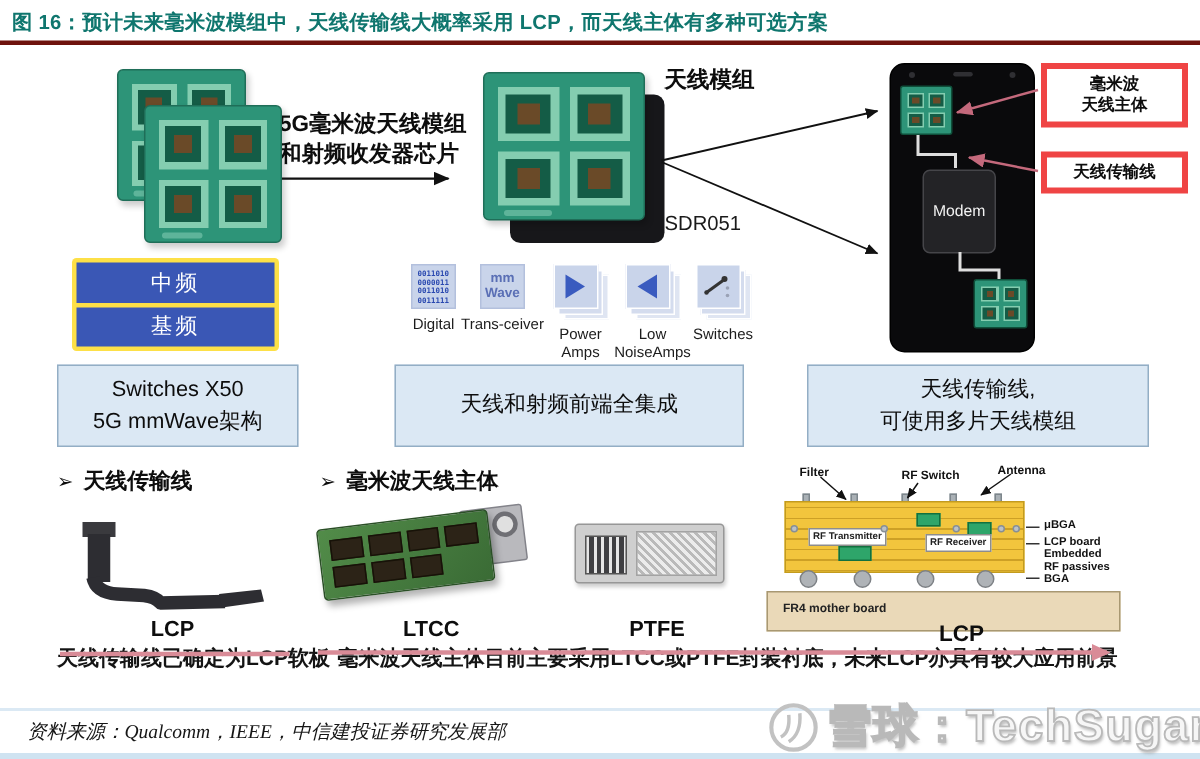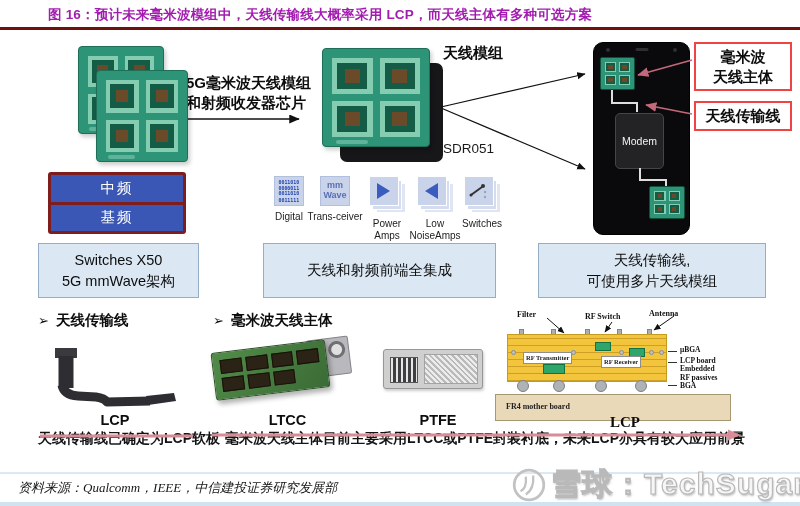--- a/index.html
+++ b/index.html
@@ -1,40 +1,40 @@
 <!DOCTYPE html>
 <html><head>
 <meta charset="utf-8">
 <style>
   html,body{margin:0;padding:0;background:#fff;}
   .page{position:relative;width:800px;height:506px;background:#ffffff;overflow:hidden;
         font-family:"Liberation Sans","DejaVu Sans",sans-serif;color:#111;}
 
   
-  .fig-title{position:absolute;left:8px;top:6px;font-size:13.5px;font-weight:bold;color:#a21caf;letter-spacing:.2px;white-space:nowrap;margin-left:40px;}
+  .fig-title{position:absolute;left:8px;top:6px;font-size:13.5px;font-weight:bold;color:#0f766e;letter-spacing:.2px;white-space:nowrap;}
   .title-rule{position:absolute;left:0;top:27px;width:800px;height:3px;background:#6e120d;}
 
   
   .pcb{position:absolute;display:grid;grid-template-columns:1fr 1fr;grid-template-rows:1fr 1fr;
        gap:7px;padding:9px;box-sizing:border-box;background:#2d9478;border:1px solid #1f6e58;
        border-radius:4px;box-shadow:2px 3px 4px rgba(0,0,0,.2);}
   .pcb.small{gap:3px;padding:4px;border-radius:2px;box-shadow:none;border-color:#0f4f3a;}
   .patch{position:relative;background:#84cdb0;}
   .patch::before{content:"";position:absolute;inset:13%;background:#145c46;}
   .patch::after{content:"";position:absolute;inset:31%;background:#6a4a28;}
   .pcb.big::after{content:"";position:absolute;left:12%;bottom:2.5%;width:30%;height:4%;background:rgba(210,255,235,.30);border-radius:2px;}
 
   .pcb-back{left:78px;top:46px;width:86px;height:88px;z-index:1;}
   .pcb-front{left:96px;top:70px;width:92px;height:92px;z-index:2;}
   .pcb-mid{left:322px;top:48px;width:108px;height:99px;z-index:2;}
   .chip-mid{position:absolute;left:340px;top:63px;width:103px;height:99px;background:#17171a;border-radius:7px;z-index:1;}
 
   
   .left-caption{position:absolute;left:186px;top:73px;font-size:15px;font-weight:600;line-height:1.35;color:#0d0d0d;}
-  .freq-wrap{position:absolute;left:48px;top:172px;width:138px;height:62px;background:#7f1d1d;border-radius:3px;
+  .freq-wrap{position:absolute;left:48px;top:172px;width:138px;height:62px;background:#fde047;border-radius:3px;
              padding:3px;box-sizing:border-box;display:flex;flex-direction:column;gap:3px;}
   .freq-bar{flex:1;background:#3a57b5;color:#fff;display:flex;align-items:center;justify-content:center;
             font-size:14.5px;letter-spacing:2px;}
 
   
   .module-label{position:absolute;left:443px;top:44px;font-size:15px;font-weight:600;color:#0d0d0d;}
   .chip-label{position:absolute;left:443px;top:140px;font-size:13.5px;line-height:1.3;color:#1a1a1a;}
 
   
   .icon-unit{position:absolute;top:176px;width:60px;text-align:center;}
@@ -55,22 +55,22 @@
   
   .phone{position:absolute;left:593px;top:42px;width:95px;height:191px;background:#0a0a0c;border:1px solid #000;border-radius:10px;z-index:1;}
   .ph-dot{position:absolute;width:4px;height:4px;border-radius:50%;background:#2f2f33;top:5px;}
   .ph-slot{position:absolute;left:50%;transform:translateX(-50%);top:5px;width:13px;height:3px;border-radius:2px;background:#2f2f33;}
   .modem{position:absolute;left:615px;top:113px;width:47px;height:54px;background:#232326;border:1px solid #454549;border-radius:5px;
          color:#f3f3f3;display:flex;align-items:center;justify-content:center;font-size:10.5px;z-index:2;}
   .pcb-p1{left:600px;top:57px;width:35px;height:33px;z-index:2;}
   .pcb-p2{left:649px;top:186px;width:36px;height:33px;z-index:2;}
 
   
-  .callout{position:absolute;left:694px;width:98px;box-sizing:border-box;border:2px solid #ef4444;background:#fff;
-           color:#0d0d0d;text-align:center;font-size:15px;font-weight:600;line-height:1.3;padding:3px 2px;z-index:3;}
+  .callout{position:absolute;left:694px;width:98px;box-sizing:border-box;border:4px solid #ef4444;background:#fff;
+           color:#0d0d0d;text-align:center;font-size:11px;font-weight:600;line-height:1.3;padding:3px 2px;z-index:3;}
   .callout.a{top:42px;}
   .callout.b{top:101px;}
 
   
   .summary{position:absolute;top:243px;height:55px;background:#dbe8f4;border:1px solid #93aec5;box-sizing:border-box;
            display:flex;flex-direction:column;align-items:center;justify-content:center;font-size:14.5px;font-weight:500;
            color:#0d0d0d;line-height:1.4;text-align:center;}
   .summary.s1{left:38px;width:161px;}
   .summary.s2{left:263px;width:233px;}
   .summary.s3{left:538px;width:228px;}
@@ -93,21 +93,21 @@
               display:grid;grid-template-columns:repeat(4,1fr);grid-template-rows:1fr 1fr;gap:4px;padding:7px;box-sizing:border-box;}
   .ltcc-sq{background:#2c2317;border:1px solid #171208;}
 
   
   .ptfe{position:absolute;left:383px;top:349px;width:98px;height:38px;background:#cfcfcf;border:1px solid #979797;border-radius:3px;box-shadow:1px 2px 3px rgba(0,0,0,.2);}
   .ptfe::before{content:"";position:absolute;left:6px;top:7px;width:26px;height:24px;background:repeating-linear-gradient(90deg,#e6e6e6 0 2px,#3f3f42 2px 5px);border:1px solid #555;}
   .ptfe::after{content:"";position:absolute;left:40px;right:4px;top:4px;bottom:4px;border:1px solid #a3a3a3;
                background:repeating-linear-gradient(45deg,rgba(255,255,255,.6) 0 2px,rgba(130,130,130,.28) 2px 4px);}
 
   
-  .xsec{position:absolute;left:491px;top:306px;width:268px;height:126px;font-family:Liberation Serif, serif;}
+  .xsec{position:absolute;left:507px;top:306px;width:268px;height:126px;font-family:Liberation Sans, sans-serif;}
   .x-lab{position:absolute;font-size:8px;font-weight:bold;color:#111;white-space:nowrap;}
   .x-post{position:absolute;top:23px;width:5px;height:6px;background:#aab1b6;border:1px solid #7d868c;box-sizing:border-box;}
   .x-board{position:absolute;left:16px;top:28px;width:160px;height:48px;background:#f2c53d;
            background-image:repeating-linear-gradient(0deg,rgba(160,115,8,.45) 0 1px,transparent 1px 7px);
            border:1px solid #c39b1e;box-sizing:border-box;}
   .x-chip{position:absolute;background:#2ea56a;border:1px solid #12713f;box-sizing:border-box;}
   .x-tag{position:absolute;background:#fff;border:1px solid #8d8d8d;font-size:6.5px;font-weight:bold;
          padding:0 2px;line-height:1.5;white-space:nowrap;color:#222;}
   .x-dot{position:absolute;width:5px;height:5px;border-radius:50%;background:#bcc1c6;border:1px solid #878f95;box-sizing:border-box;}
   .x-ball{position:absolute;top:74px;width:12px;height:12px;border-radius:50%;background:#afb3b7;border:1px solid #7d8185;box-sizing:border-box;}

